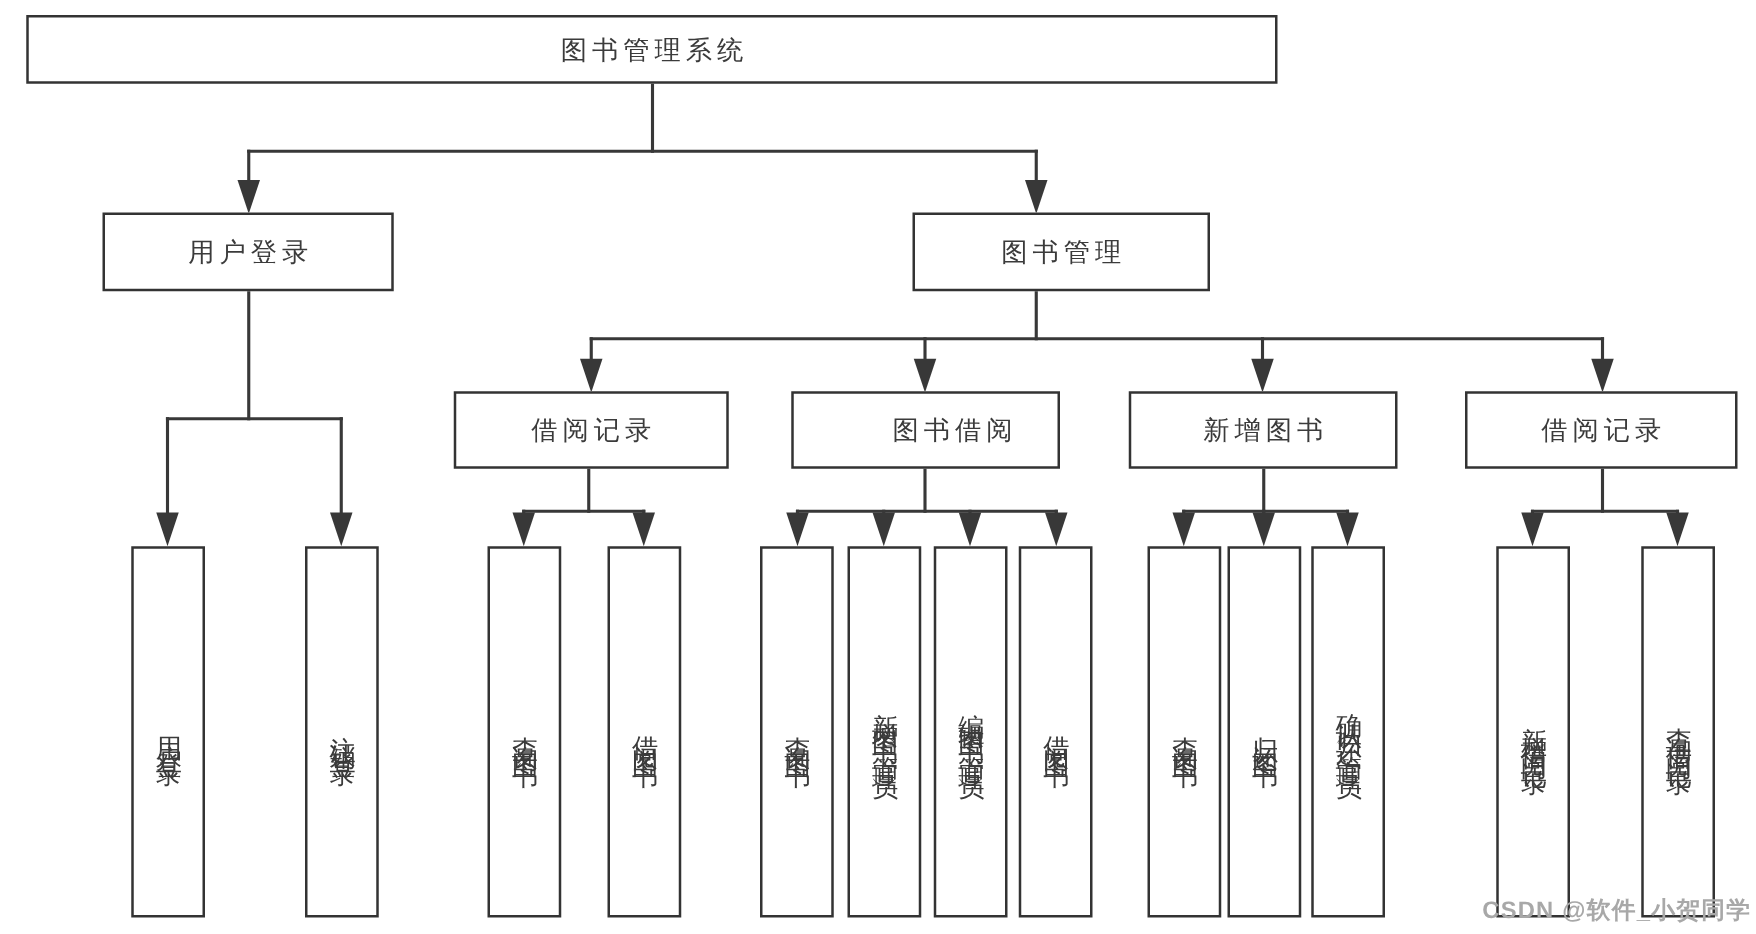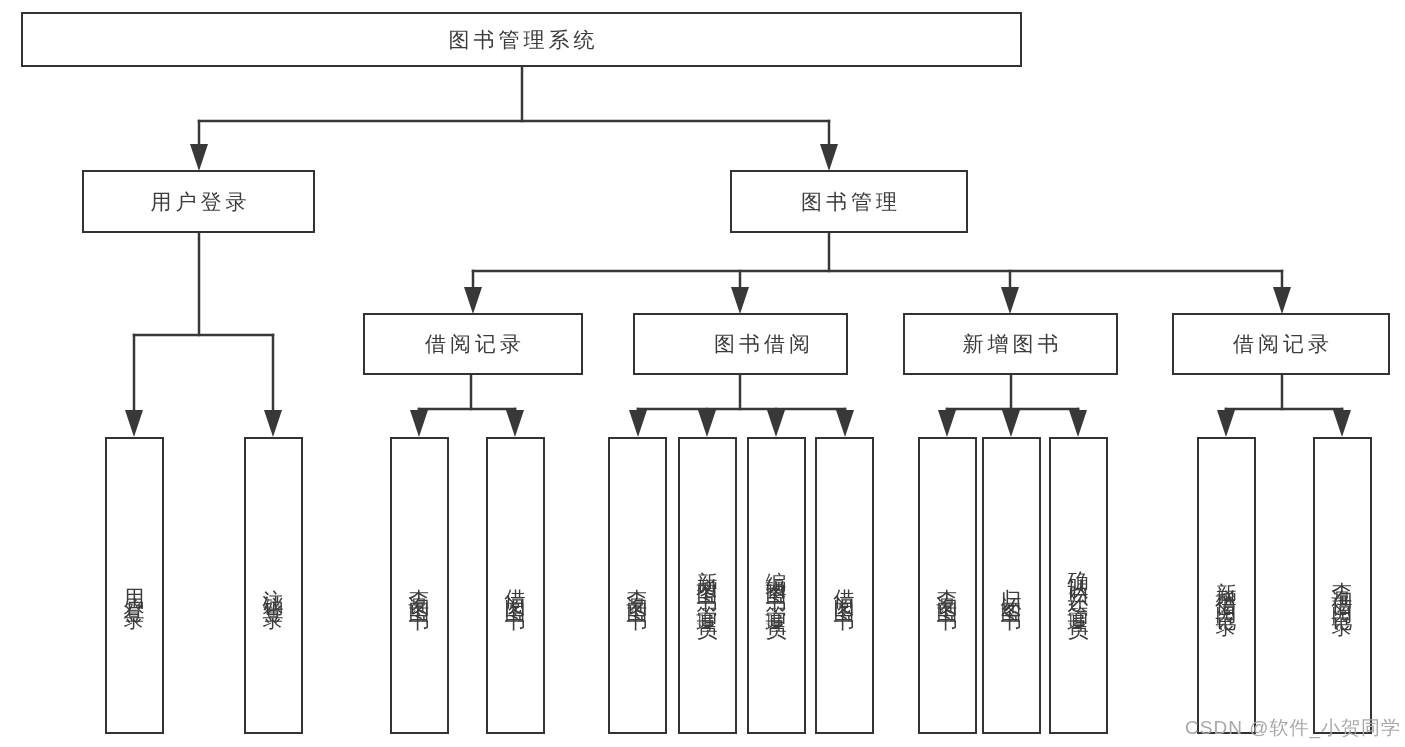--- a/index.html
+++ b/index.html
@@ -27,21 +27,21 @@
   .n-l3b    { left:633px;  top:313px; width:215px;  height:62px;padding-left:43px; }
   .n-l3c    { left:903px;  top:313px; width:215px;  height:62px; }
   .n-l3d    { left:1172px; top:313px; width:218px;  height:62px; }
   .leaf     { top:437px; width:59px; height:297px; }
   .x105{left:105px}.x244{left:244px}.x390{left:390px}.x486{left:486px}
   .x608{left:608px}.x678{left:678px}.x747{left:747px}.x815{left:815px}
   .x918{left:918px}.x982{left:982px}.x1049{left:1049px}
   .x1197{left:1197px}.x1313{left:1313px}
   .watermark {
     position:absolute; top:715px; right:4px;
-    font-size:19px; letter-spacing:1px; color:#a8a8a8; white-space:nowrap;
+    font-size:19px; letter-spacing:1px; color:#a8a8a8; white-space:nowrap;font-weight:bold;
   }
 </style>
 </head>
 <body>
 
 <div class="canvas">
 
   <svg class="connectors" viewBox="0 0 1405 747" xmlns="http://www.w3.org/2000/svg">
     <g stroke="#383838" stroke-width="2.5" fill="none" stroke-linecap="square">
 

